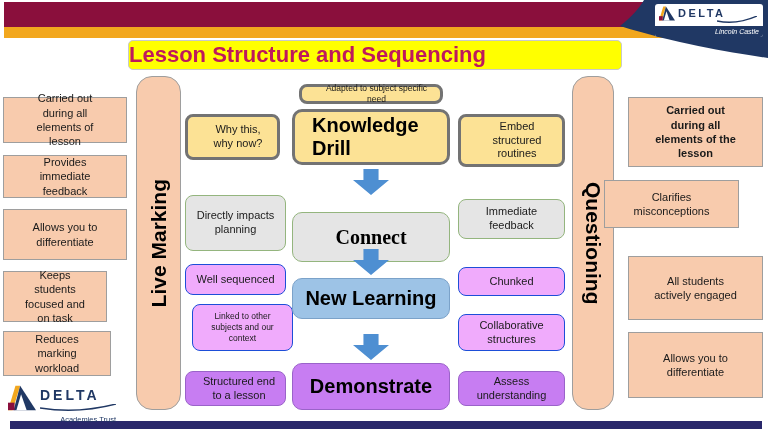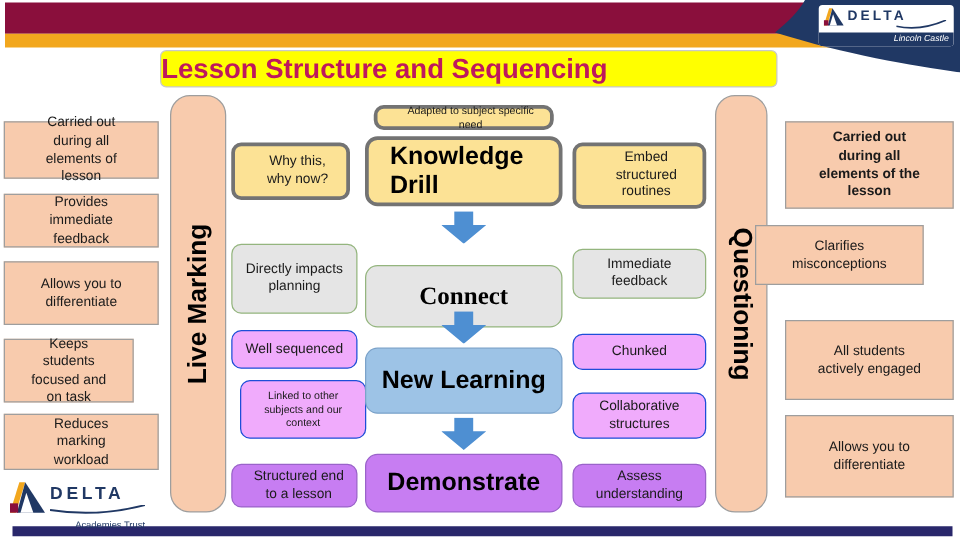--- a/index.html
+++ b/index.html
@@ -94,39 +94,39 @@
   </div>
 
   <div class="title-box">
     <span>Lesson Structure and Sequencing</span>
   </div>
 
   <div class="peach" style="left:3px;top:97px;width:124px;height:46px;">Carried out during all elements of lesson</div>
   <div class="peach" style="left:3px;top:155px;width:124px;height:43px;">Provides immediate feedback</div>
   <div class="peach" style="left:3px;top:209px;width:124px;height:51px;">Allows you to differentiate</div>
   <div class="peach" style="left:3px;top:271px;width:104px;height:51px;">Keeps students focused and on task</div>
-  <div class="peach" style="left:3px;top:331px;width:124px;height:45px;">Reduces marking workload</div>
+  <div class="peach" style="left:3px;top:331px;width:108px;height:45px;">Reduces marking workload</div>
 
   <div class="rail" style="left:136px;width:45px;">
     <span class="rail-text up">Live Marking</span>
   </div>
 
   <div class="note c-yellow" style="left:185px;top:114px;width:95px;height:46px;">Why this, why now?</div>
   <div class="note c-green" style="left:185px;top:195px;width:101px;height:56px;">Directly impacts planning</div>
   <div class="note c-lblue" style="left:185px;top:264px;width:101px;height:31px;">Well sequenced</div>
   <div class="note c-lblue small" style="left:192px;top:304px;width:101px;height:47px;">Linked to other subjects and our context</div>
   <div class="note c-purple" style="left:185px;top:371px;width:101px;height:35px;padding-left:13px;">Structured end to a lesson</div>
 
   <div class="note c-yellow small" style="left:299px;top:84px;width:144px;height:20px;">Adapted to subject specific need</div>
 
   <div class="stage c-yellow" style="top:109px;height:56px;">Knowledge Drill</div>
   <div class="arrow" style="top:169px;"></div>
   <div class="stage c-green" style="top:212px;height:50px;font-family:Liberation Serif, serif;">Connect</div>
   <div class="arrow" style="top:249px;"></div>
-  <div class="stage c-blue" style="top:278px;height:53px;">New Learning</div>
+  <div class="stage c-blue" style="top:278px;height:41px;">New Learning</div>
   <div class="arrow" style="top:334px;"></div>
   <div class="stage c-purple" style="top:363px;height:47px;">Demonstrate</div>
 
   <div class="note c-green" style="left:458px;top:199px;width:107px;height:40px;">Immediate feedback</div>
   <div class="note c-yellow" style="left:458px;top:114px;width:107px;height:53px;">Embed structured routines</div>
   <div class="note c-lblue" style="left:458px;top:267px;width:107px;height:29px;text-align:right;">Chunked</div>
   <div class="note c-lblue" style="left:458px;top:314px;width:107px;height:37px;">Collaborative structures</div>
   <div class="note c-purple" style="left:458px;top:371px;width:107px;height:35px;">Assess understanding</div>
 
   <div class="rail" style="left:572px;width:42px;">

